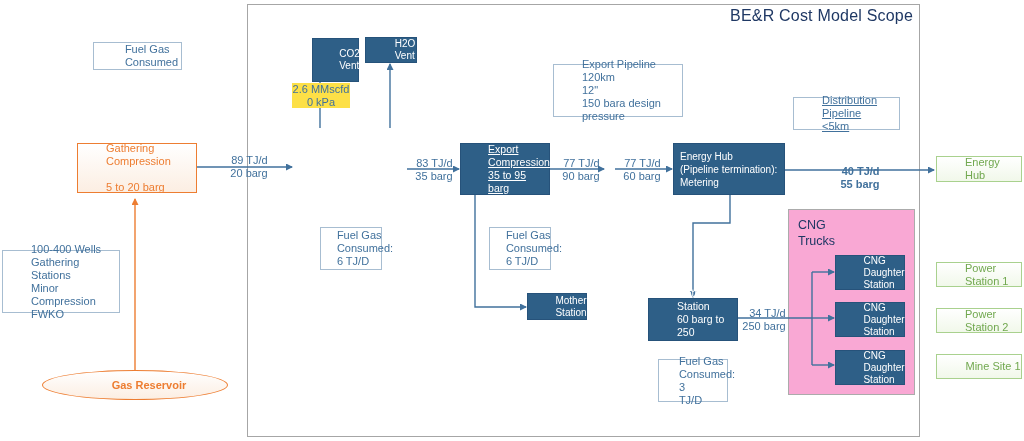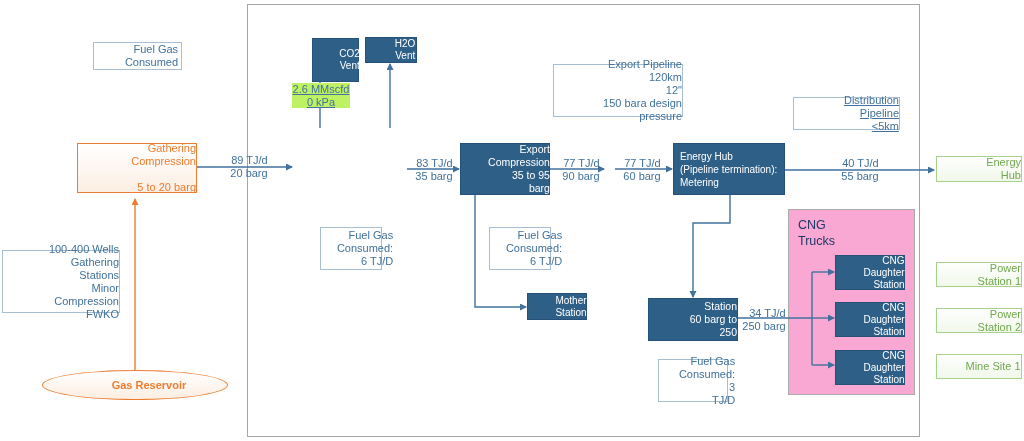--- a/index.html
+++ b/index.html
@@ -2,21 +2,21 @@
 <html><head>
 <meta charset="utf-8">
 <style>
   html,body{margin:0;padding:0;background:#fff;}
   #canvas{
     position:relative;width:1024px;height:441px;background:#fff;
     font-family:"Liberation Sans",sans-serif;overflow:hidden;
   }
   .abs{position:absolute;box-sizing:border-box;}
   .pre{white-space:pre-line;}
-  .center{display:flex;align-items:center;justify-content:center;text-align:right;padding-left:28px;}
+  .center{display:flex;align-items:center;justify-content:center;text-align:left;padding-left:28px;}
   .note{
     border:1px solid #A7BDD1;background:#fff;color:#41719C;
     font-size:11px;line-height:13px;
   }
   .process{
     background:#2E5F87;border:1px solid #26527A;color:#fff;
     font-size:10px;line-height:12px;
   }
   .dest{
     border:1px solid #A9D18E;background:linear-gradient(#ffffff,#F1F8EA);
@@ -71,47 +71,48 @@
       <path d="M730 195 V223 H693 V297" marker-end="url(#ab)"></path>
       <path d="M738 318 H812"></path>
       <path d="M812 272 V365"></path>
       <path d="M812 272 H834" marker-end="url(#ab)"></path>
       <path d="M812 318 H834" marker-end="url(#ab)"></path>
       <path d="M812 365 H834" marker-end="url(#ab)"></path>
     </g>
     <path d="M135 370 V199" stroke="#ED7D31" stroke-width="1.4" fill="none" marker-end="url(#ao)"></path>
   </svg>
 
+  <div id="scope-title" class="abs" style="top:7px;right:111px;">BE&amp;R Cost Model Scope</div>
 
   <div class="abs note center pre" style="left:93px;top:42px;width:89px;height:28px;">Fuel Gas
 Consumed</div>
 
   <div class="abs orange center pre" style="left:77px;top:143px;width:120px;height:50px;">Gathering Compression
 
 5 to 20 barg</div>
 
   <div class="abs note center pre" style="left:2px;top:250px;width:118px;height:63px;">100-400 Wells
 Gathering Stations
 Minor Compression
 FWKO</div>
 
   <div id="gas-reservoir" class="abs orange center" style="left:42px;top:370px;width:186px;height:30px;">Gas Reservoir</div>
 
   <div class="abs process center" style="left:312px;top:38px;width:47px;height:44px;">CO2 Vent</div>
   <div class="abs process center pre" style="left:365px;top:37px;width:52px;height:26px;">H2O
 Vent</div>
-  <div class="abs pre" style="left:292px;top:83px;width:58px;background:#bef264;color:#41719C;font-size:11px;line-height:12.5px;text-align:center;text-decoration:underline;">2.6 MMscfd
+  <div class="abs pre" style="left:292px;top:83px;width:58px;background:#fde047;color:#41719C;font-size:11px;line-height:12.5px;text-align:center;">2.6 MMscfd
 0 kPa</div>
 
 
   <div class="abs note center pre" style="left:320px;top:227px;width:62px;height:43px;">Fuel Gas
 Consumed:
 6 TJ/D</div>
 
-  <div class="abs process center pre" style="left:460px;top:143px;width:90px;height:52px;font-size:10.5px;line-height:13px;">Export
+  <div class="abs process center pre" style="left:460px;top:143px;width:90px;height:52px;font-size:10.5px;line-height:13px;text-decoration:underline;">Export
 Compression
 35 to 95 barg</div>
 
   <div class="abs note center pre" style="left:489px;top:227px;width:62px;height:43px;">Fuel Gas
 Consumed:
 6 TJ/D</div>
 
   <div class="abs note center pre" style="left:553px;top:64px;width:130px;height:53px;">Export Pipeline
 120km
 12"
@@ -148,18 +149,18 @@
   <div class="abs dest center" style="left:936px;top:354px;width:86px;height:25px;">Mine Site 1</div>
 
   <div class="abs flow-label pre" style="left:249px;top:166px;">89 TJ/d
 20 barg</div>
   <div class="abs flow-label pre" style="left:434px;top:169px;">83 TJ/d
 35 barg</div>
   <div class="abs flow-label pre" style="left:581px;top:169px;">77 TJ/d
 90 barg</div>
   <div class="abs flow-label pre" style="left:642px;top:169px;">77 TJ/d
 60 barg</div>
-  <div class="abs flow-label pre" style="left:860px;top:169px;">40 TJ/d
+  <div class="abs flow-label pre" style="left:860px;top:177px;font-weight:bold;">40 TJ/d
 55 barg</div>
   <div class="abs flow-label pre" style="left:764px;top:319px;">34 TJ/d
 250 barg</div>
 
 </div>
 
 </body></html>

